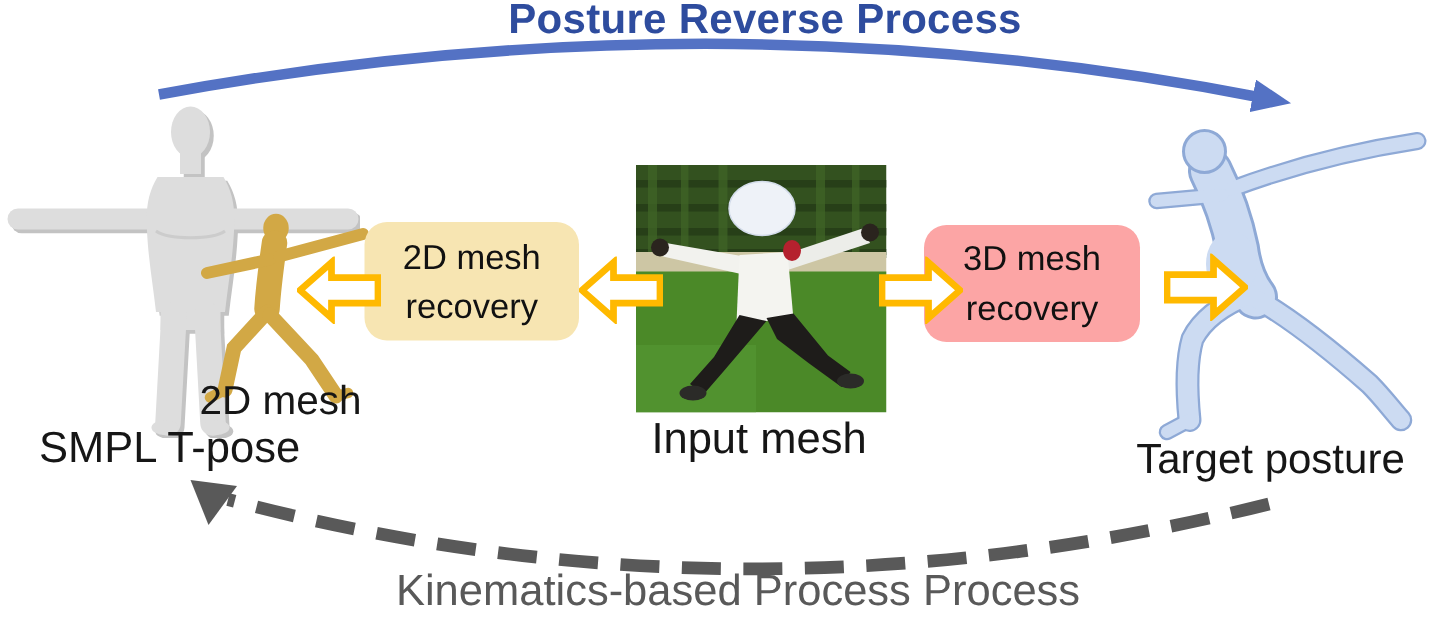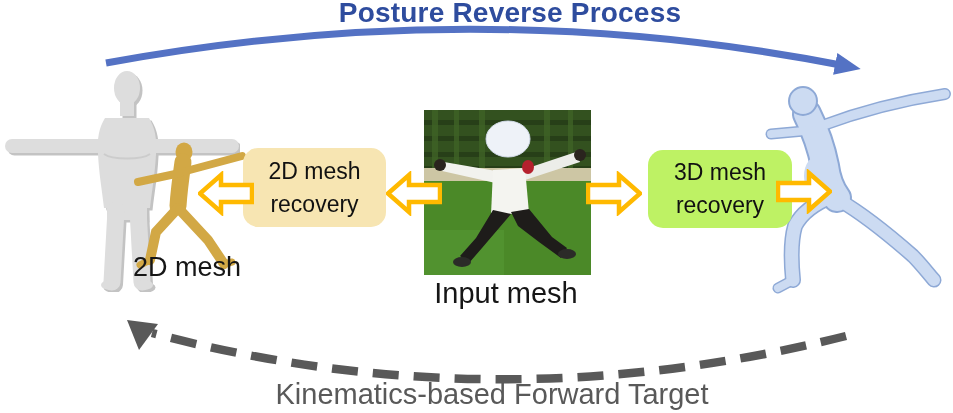--- a/index.html
+++ b/index.html
@@ -21,21 +21,21 @@
   .label-forward{
     left:492px;top:378px;transform:translateX(-50%);
     font-size:29px;color:#595959;white-space:nowrap;
   }
   .procbox{
     border-radius:15px;display:flex;flex-direction:column;
     align-items:center;justify-content:center;
     font-size:23px;line-height:1.42;color:#111;text-align:center;
   }
   .box-2d{left:243px;top:148px;width:143px;height:79px;background:#F7E5B2;}
-  .box-3d{left:648px;top:150px;width:144px;height:78px;background:#bef264;}
+  .box-3d{left:616px;top:150px;width:144px;height:78px;background:#fca5a5;}
   svg{display:block;}
 </style>
 </head>
 <body>
 
 <div class="canvas">
 
   <svg class="abs" style="left:4px;top:68px;" width="236" height="224" viewBox="0 0 236 224">
     <g fill="#c3c3c3" transform="translate(2.5,2.5)">
       <ellipse cx="123" cy="20" rx="13" ry="17"></ellipse>
@@ -155,16 +155,18 @@
         <path d="M0,0 L26,11 L0,22 Z" fill="#5472C4"></path>
       </marker>
     </defs>
     <path d="M106,63 Q480,-6 846,66" fill="none" stroke="#5472C4" stroke-width="7" marker-end="url(#mBlue)"></path>
     <path d="M846,336 Q494,424 152,333" fill="none" stroke="#595959" stroke-width="8.5" stroke-dasharray="26 15"></path>
     <polygon points="127,320 158,324 139,350" fill="#595959"></polygon>
   </svg>
 
   <div class="abs title">Posture Reverse Process</div>
   <div class="abs label label-2dmesh">2D mesh</div>
+  <div class="abs label label-smpl">SMPL T-pose</div>
   <div class="abs label label-input">Input mesh</div>
-  <div class="abs label-forward">Kinematics-based Forward Target</div>
+  <div class="abs label label-target">Target posture</div>
+  <div class="abs label-forward">Kinematics-based Process Process</div>
 
 </div>
 
 </body></html>

